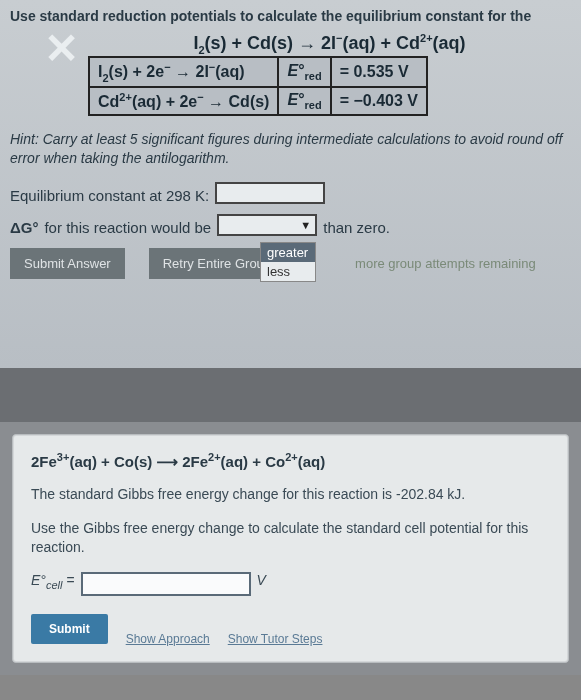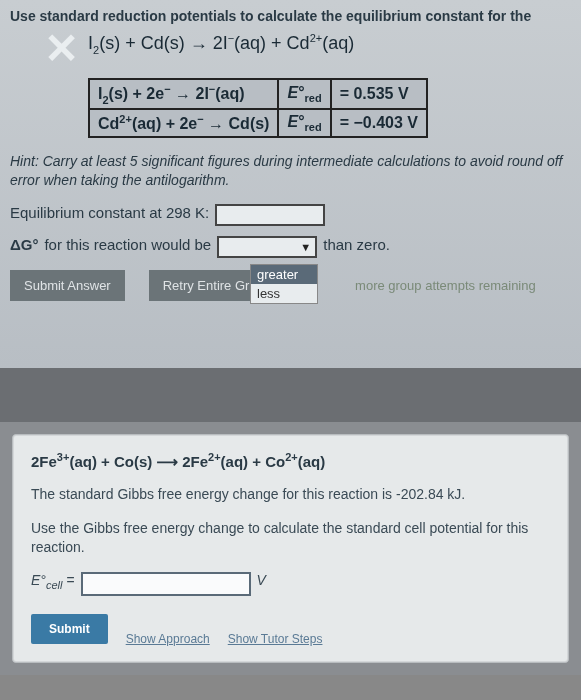--- a/index.html
+++ b/index.html
@@ -28,22 +28,23 @@
       left: 44px;
       font-size: 42px;
       color: #eaeef0;
       font-weight: bold;
       z-index: 2;
     }
     .eq1 {
       margin-left: 78px;
       font-size: 18px;
       color: #1a2a35;
-      font-weight: normal;
-      margin-bottom: 22px;
+      font-weight: bold;
+      margin-bottom: 0;
+      text-align: center;
     }
     .sup { font-size: 11px; vertical-align: super; }
     .sub { font-size: 11px; vertical-align: sub; }
     table.redtable {
       border-collapse: collapse;
       margin-left: 78px;
       margin-bottom: 14px;
       border-radius: 21px;
     }
     table.redtable td {
@@ -59,21 +60,21 @@
       color: #2a3a45;
       font-style: italic;
       margin-bottom: 14px;
       line-height: 1.35;
     }
     .row {
       font-size: 15px;
       color: #2a3a45;
       margin-bottom: 10px;
       display: flex;
-      align-items: flex-start;
+      align-items: flex-end;
       gap: 6px;
     }
     input.txt {
       border: 2px solid #444;
       background: #e8ecee;
       height: 22px;
       width: 110px;
       font-size: 13px;
     }
     .select-box {
@@ -106,25 +107,25 @@
     }
     .btn-gray2 {
       background: #6b7478;
       color: #dfe3e5;
       border: none;
       padding: 8px 14px;
       font-size: 13px;
     }
     .dropdown {
       position: absolute;
-      left: 240px;
+      left: 250px;
       top: -6px;
       background: #e8ecee;
       border: 1px solid #888;
-      width: 68px;
+      width: 56px;
       z-index: 5;
     }
     .dropdown div {
       padding: 2px 6px;
       font-size: 13px;
       color: #333;
     }
     .dropdown .sel {
       background: #5a6a78;
       color: #fff;

